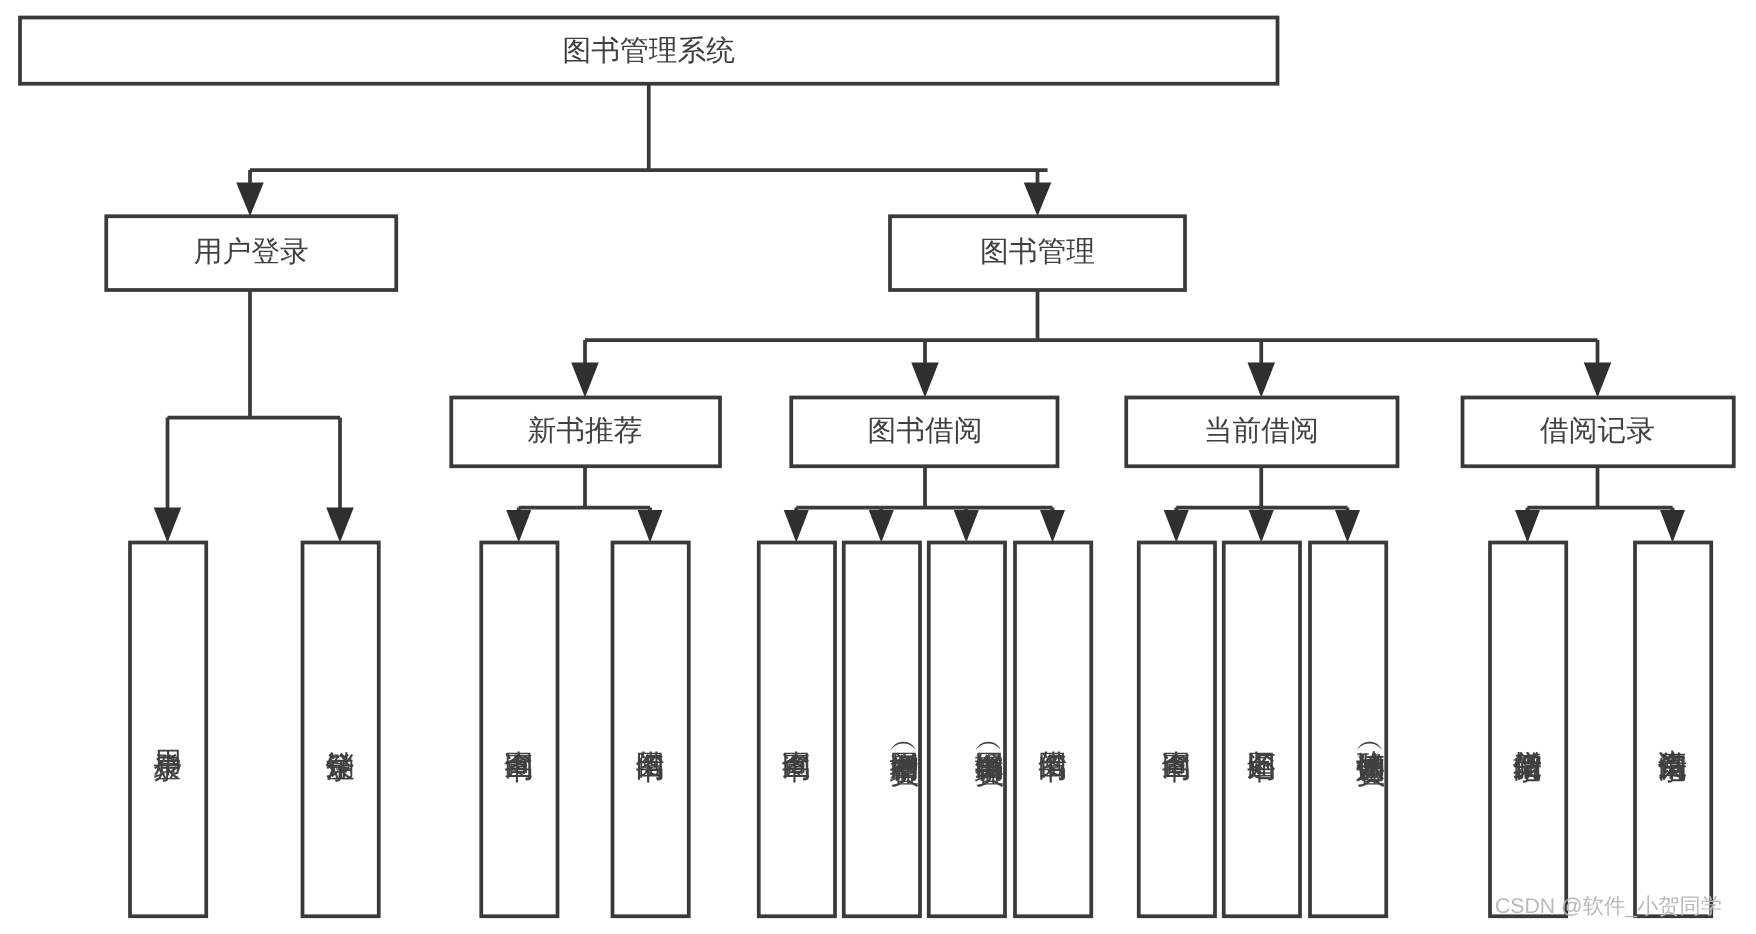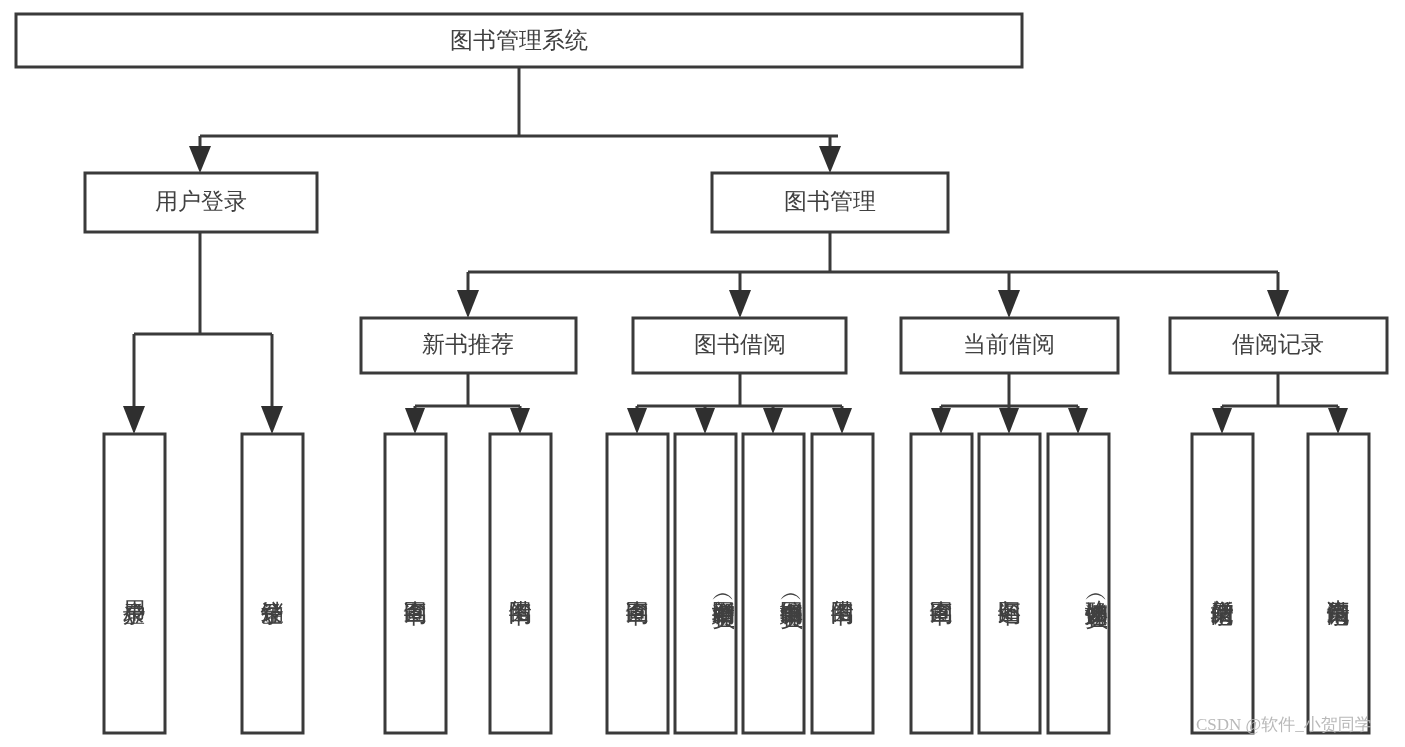--- a/index.html
+++ b/index.html
@@ -66,21 +66,21 @@
     pointer-events: none;
     user-select: none;
   }
   .vlabel.centered {
     align-items: center;
   }
   .watermark {
     position: absolute;
     left: 1196px;
     top: 713px;
-    font-family: Liberation Serif, serif;
+    font-family: Liberation Sans, sans-serif;
     font-size: 17px;
     color: #b9b9b9;
     white-space: nowrap;
     user-select: none;
   }
 </style>
 </head>
 <body>
 
 <div id="diagram-root">

